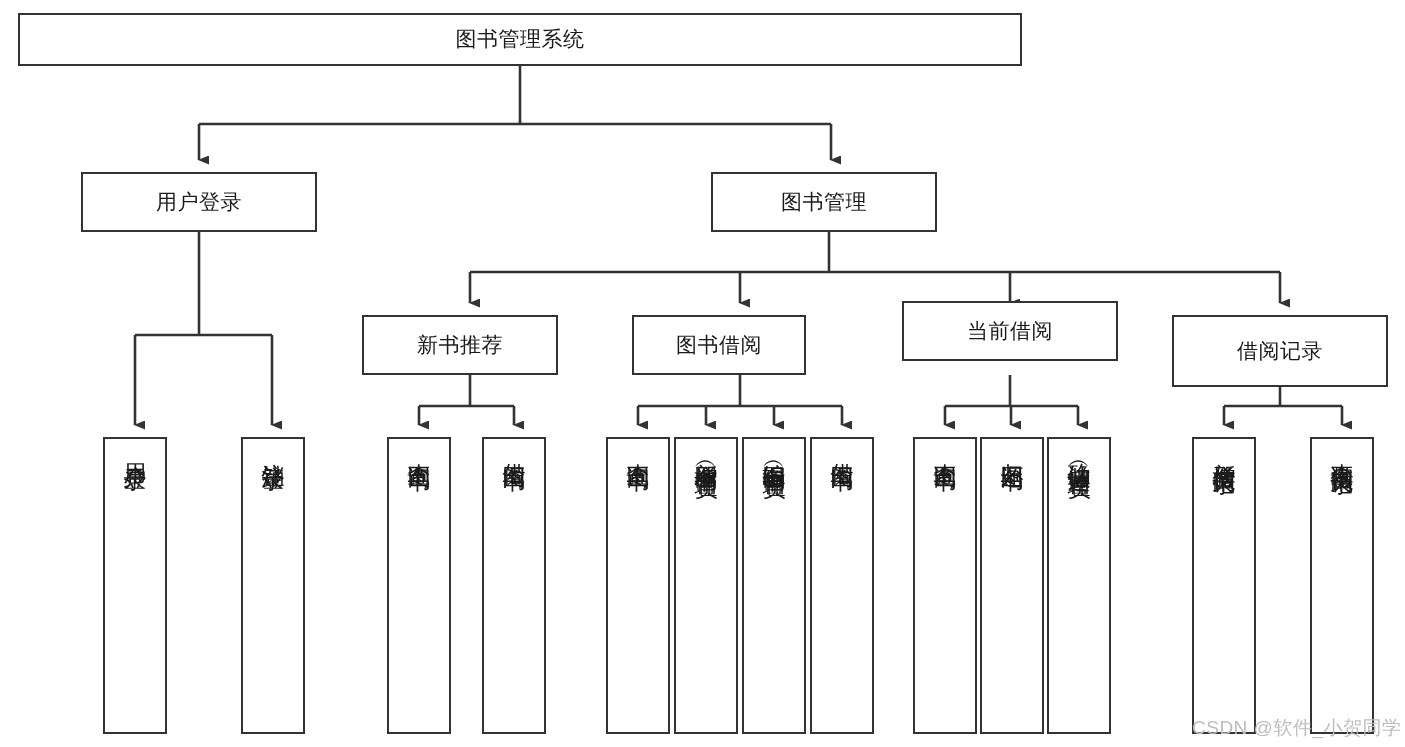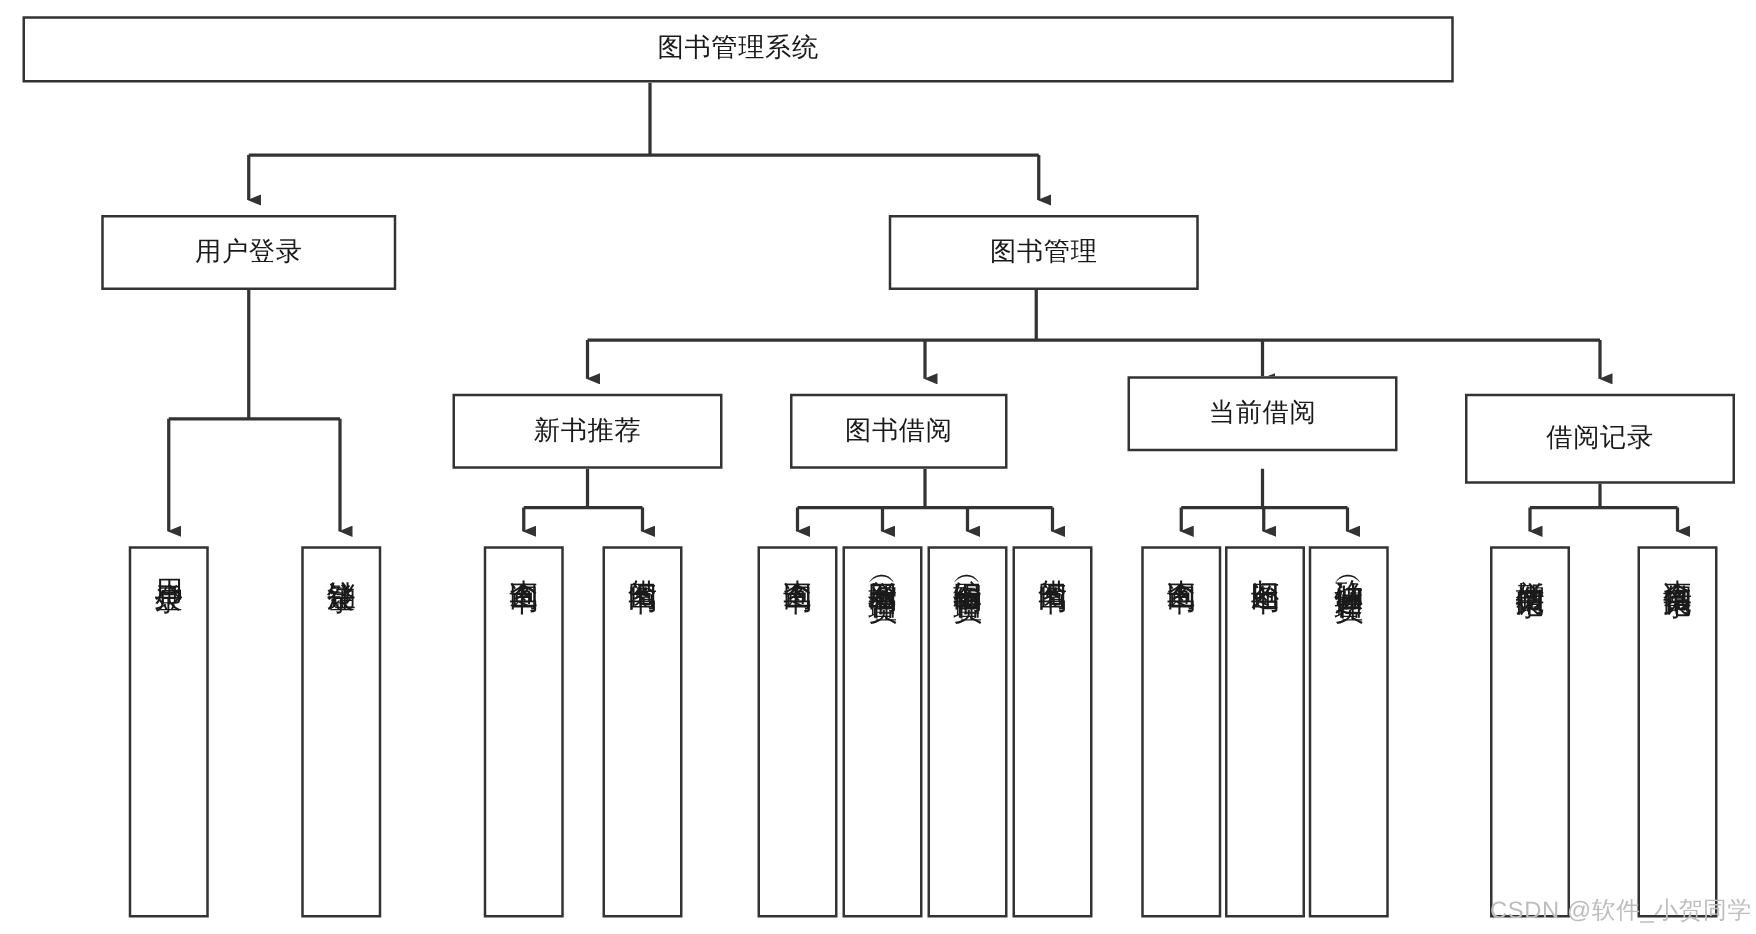--- a/index.html
+++ b/index.html
@@ -114,32 +114,32 @@
       <path d="M1011,406 L1011,425" marker-end="url(#arrowhead)"></path>
       <path d="M1078,406 L1078,425" marker-end="url(#arrowhead)"></path>
 
       <path d="M1280,375 L1280,406"></path>
       <path d="M1224,406 L1342,406"></path>
       <path d="M1224,406 L1224,425" marker-end="url(#arrowhead)"></path>
       <path d="M1342,406 L1342,425" marker-end="url(#arrowhead)"></path>
     </g>
   </svg>
 
-  <div class="node horizontal" style="left:18px; top:13px; width:1145px; height:53px;">
+  <div class="node horizontal" style="left:18px; top:13px; width:1004px; height:53px;">
     <span class="label">图书管理系统</span>
   </div>
 
   <div class="node horizontal" style="left:81px; top:172px; width:236px; height:60px;">
     <span class="label">用户登录</span>
   </div>
-  <div class="node horizontal" style="left:711px; top:172px; width:248px; height:60px;">
+  <div class="node horizontal" style="left:711px; top:172px; width:226px; height:60px;">
     <span class="label">图书管理</span>
   </div>
 
-  <div class="node horizontal" style="left:362px; top:315px; width:216px; height:60px;">
+  <div class="node horizontal" style="left:362px; top:315px; width:196px; height:60px;">
     <span class="label">新书推荐</span>
   </div>
   <div class="node horizontal" style="left:632px; top:315px; width:174px; height:60px;">
     <span class="label">图书借阅</span>
   </div>
   <div class="node horizontal" style="left:902px; top:301px; width:216px; height:60px;">
     <span class="label">当前借阅</span>
   </div>
   <div class="node horizontal" style="left:1172px; top:315px; width:216px; height:72px;">
     <span class="label">借阅记录</span>

